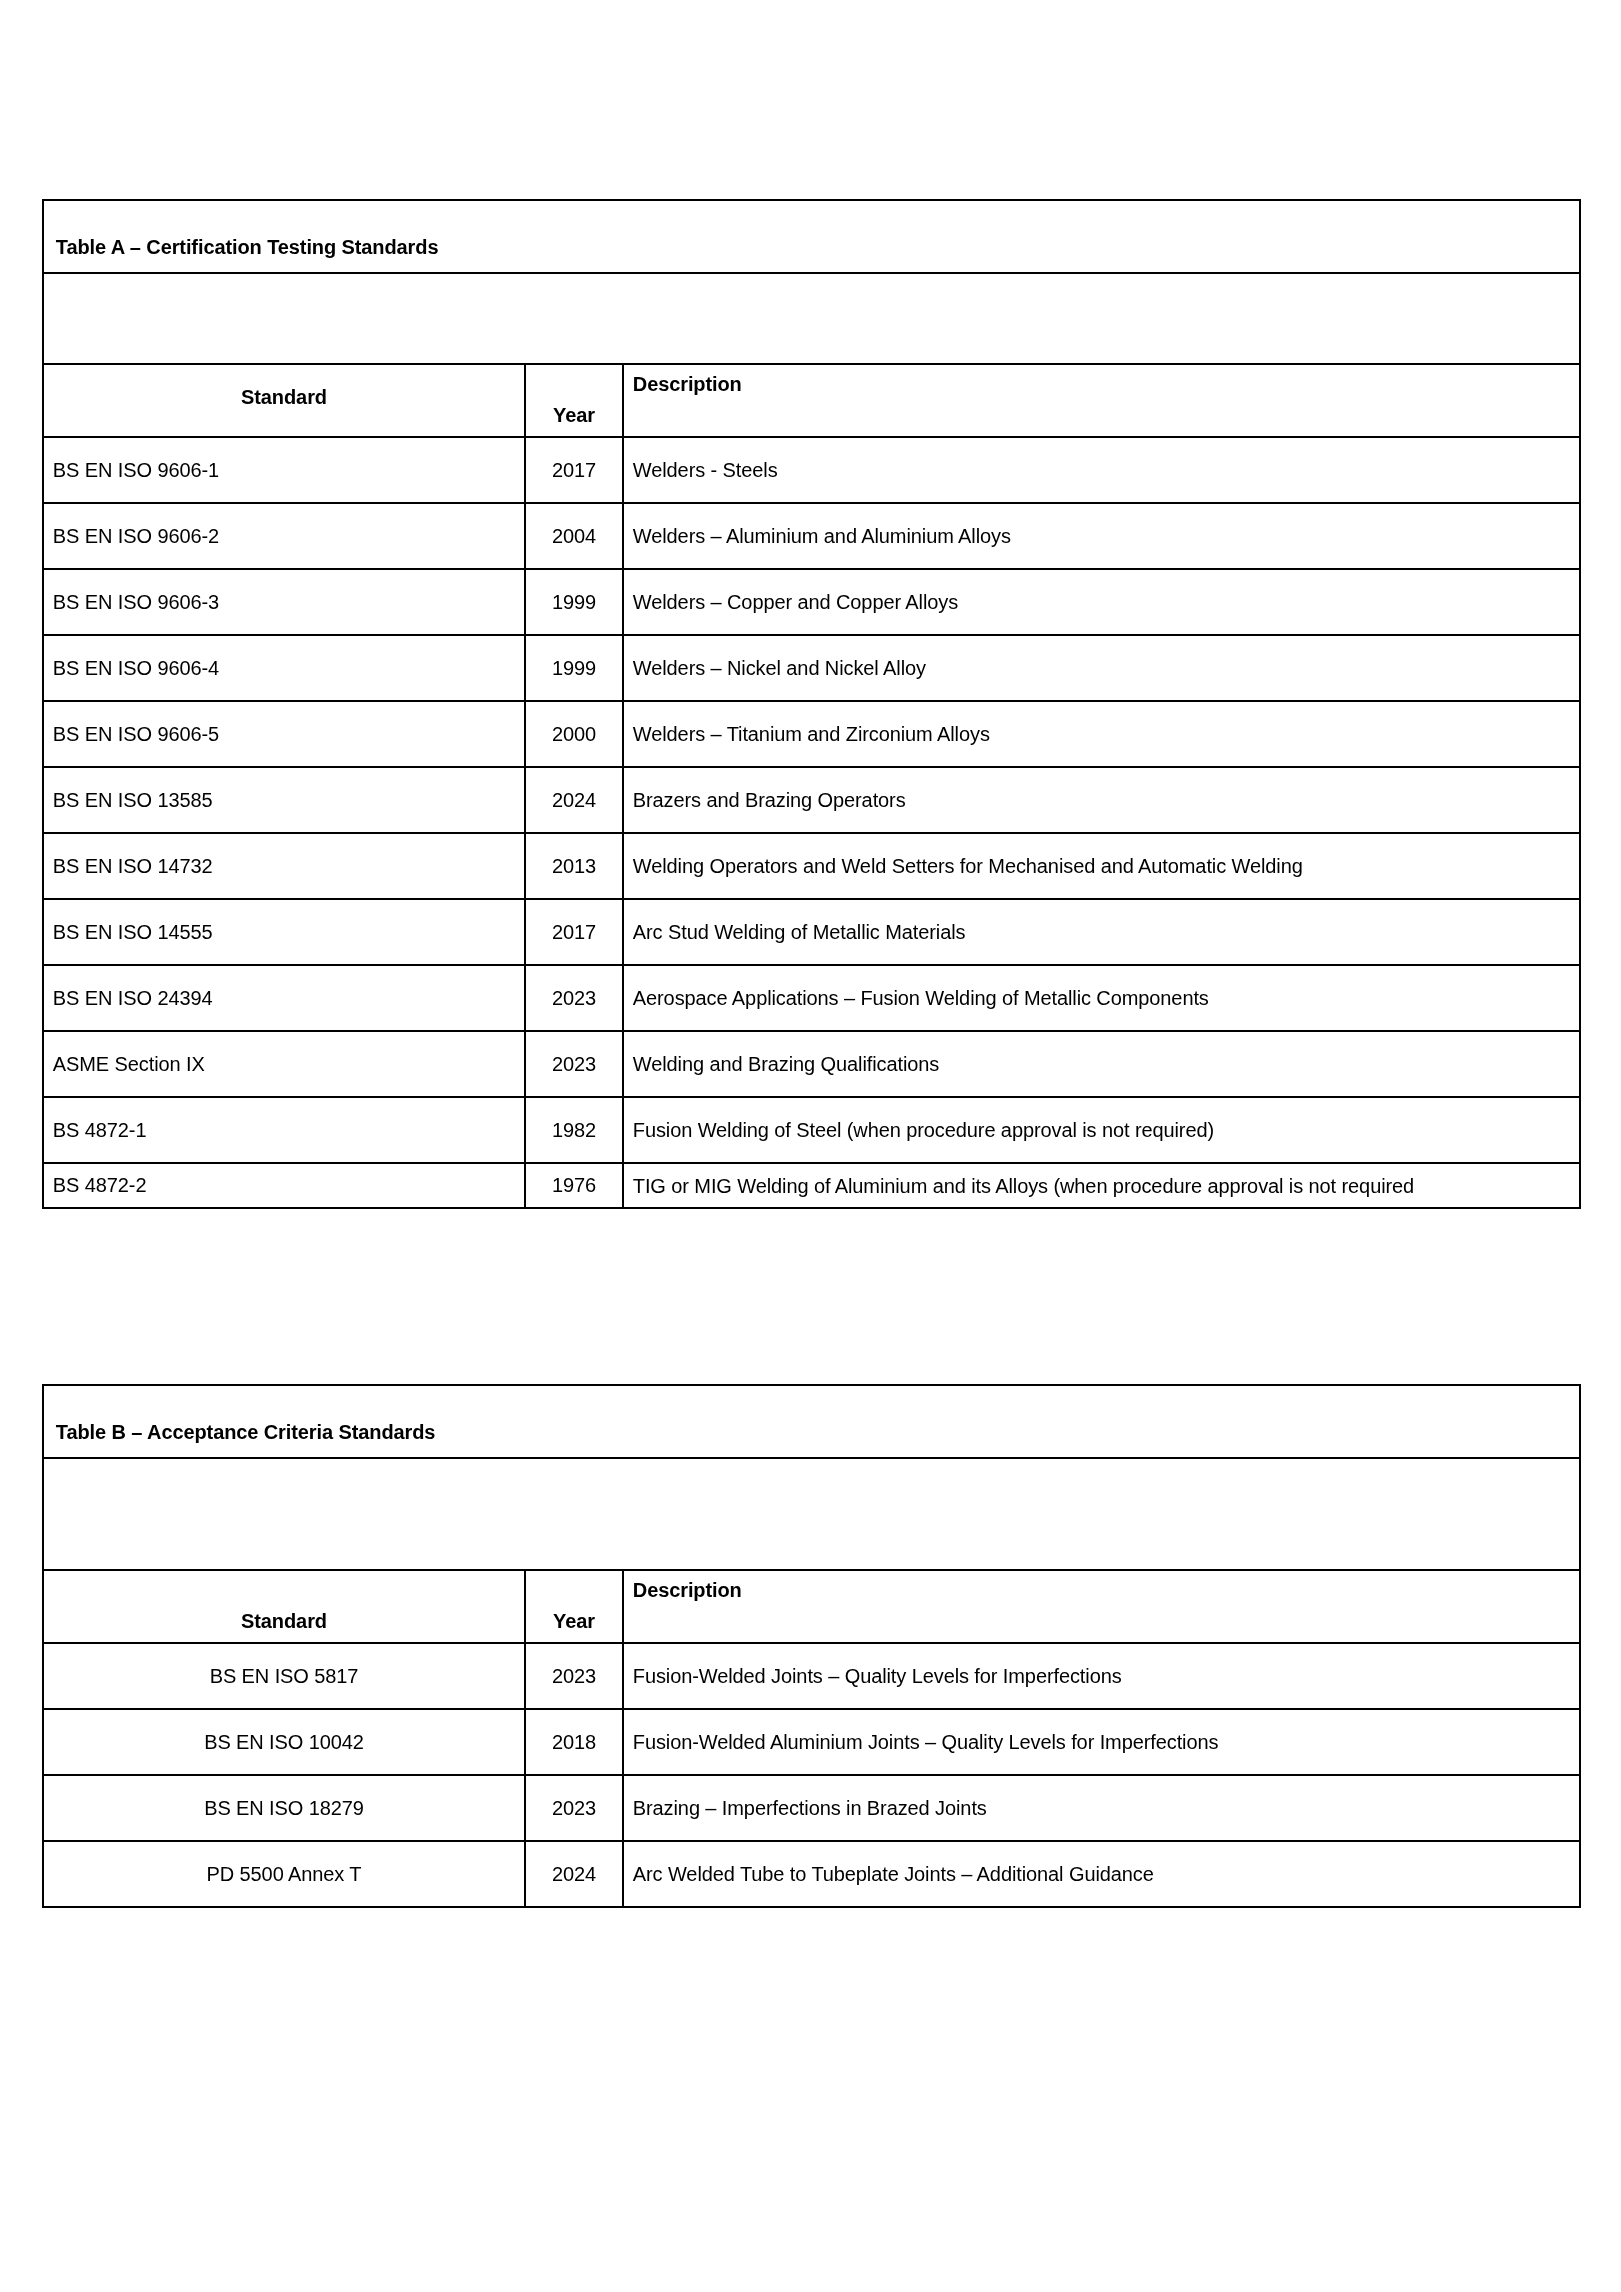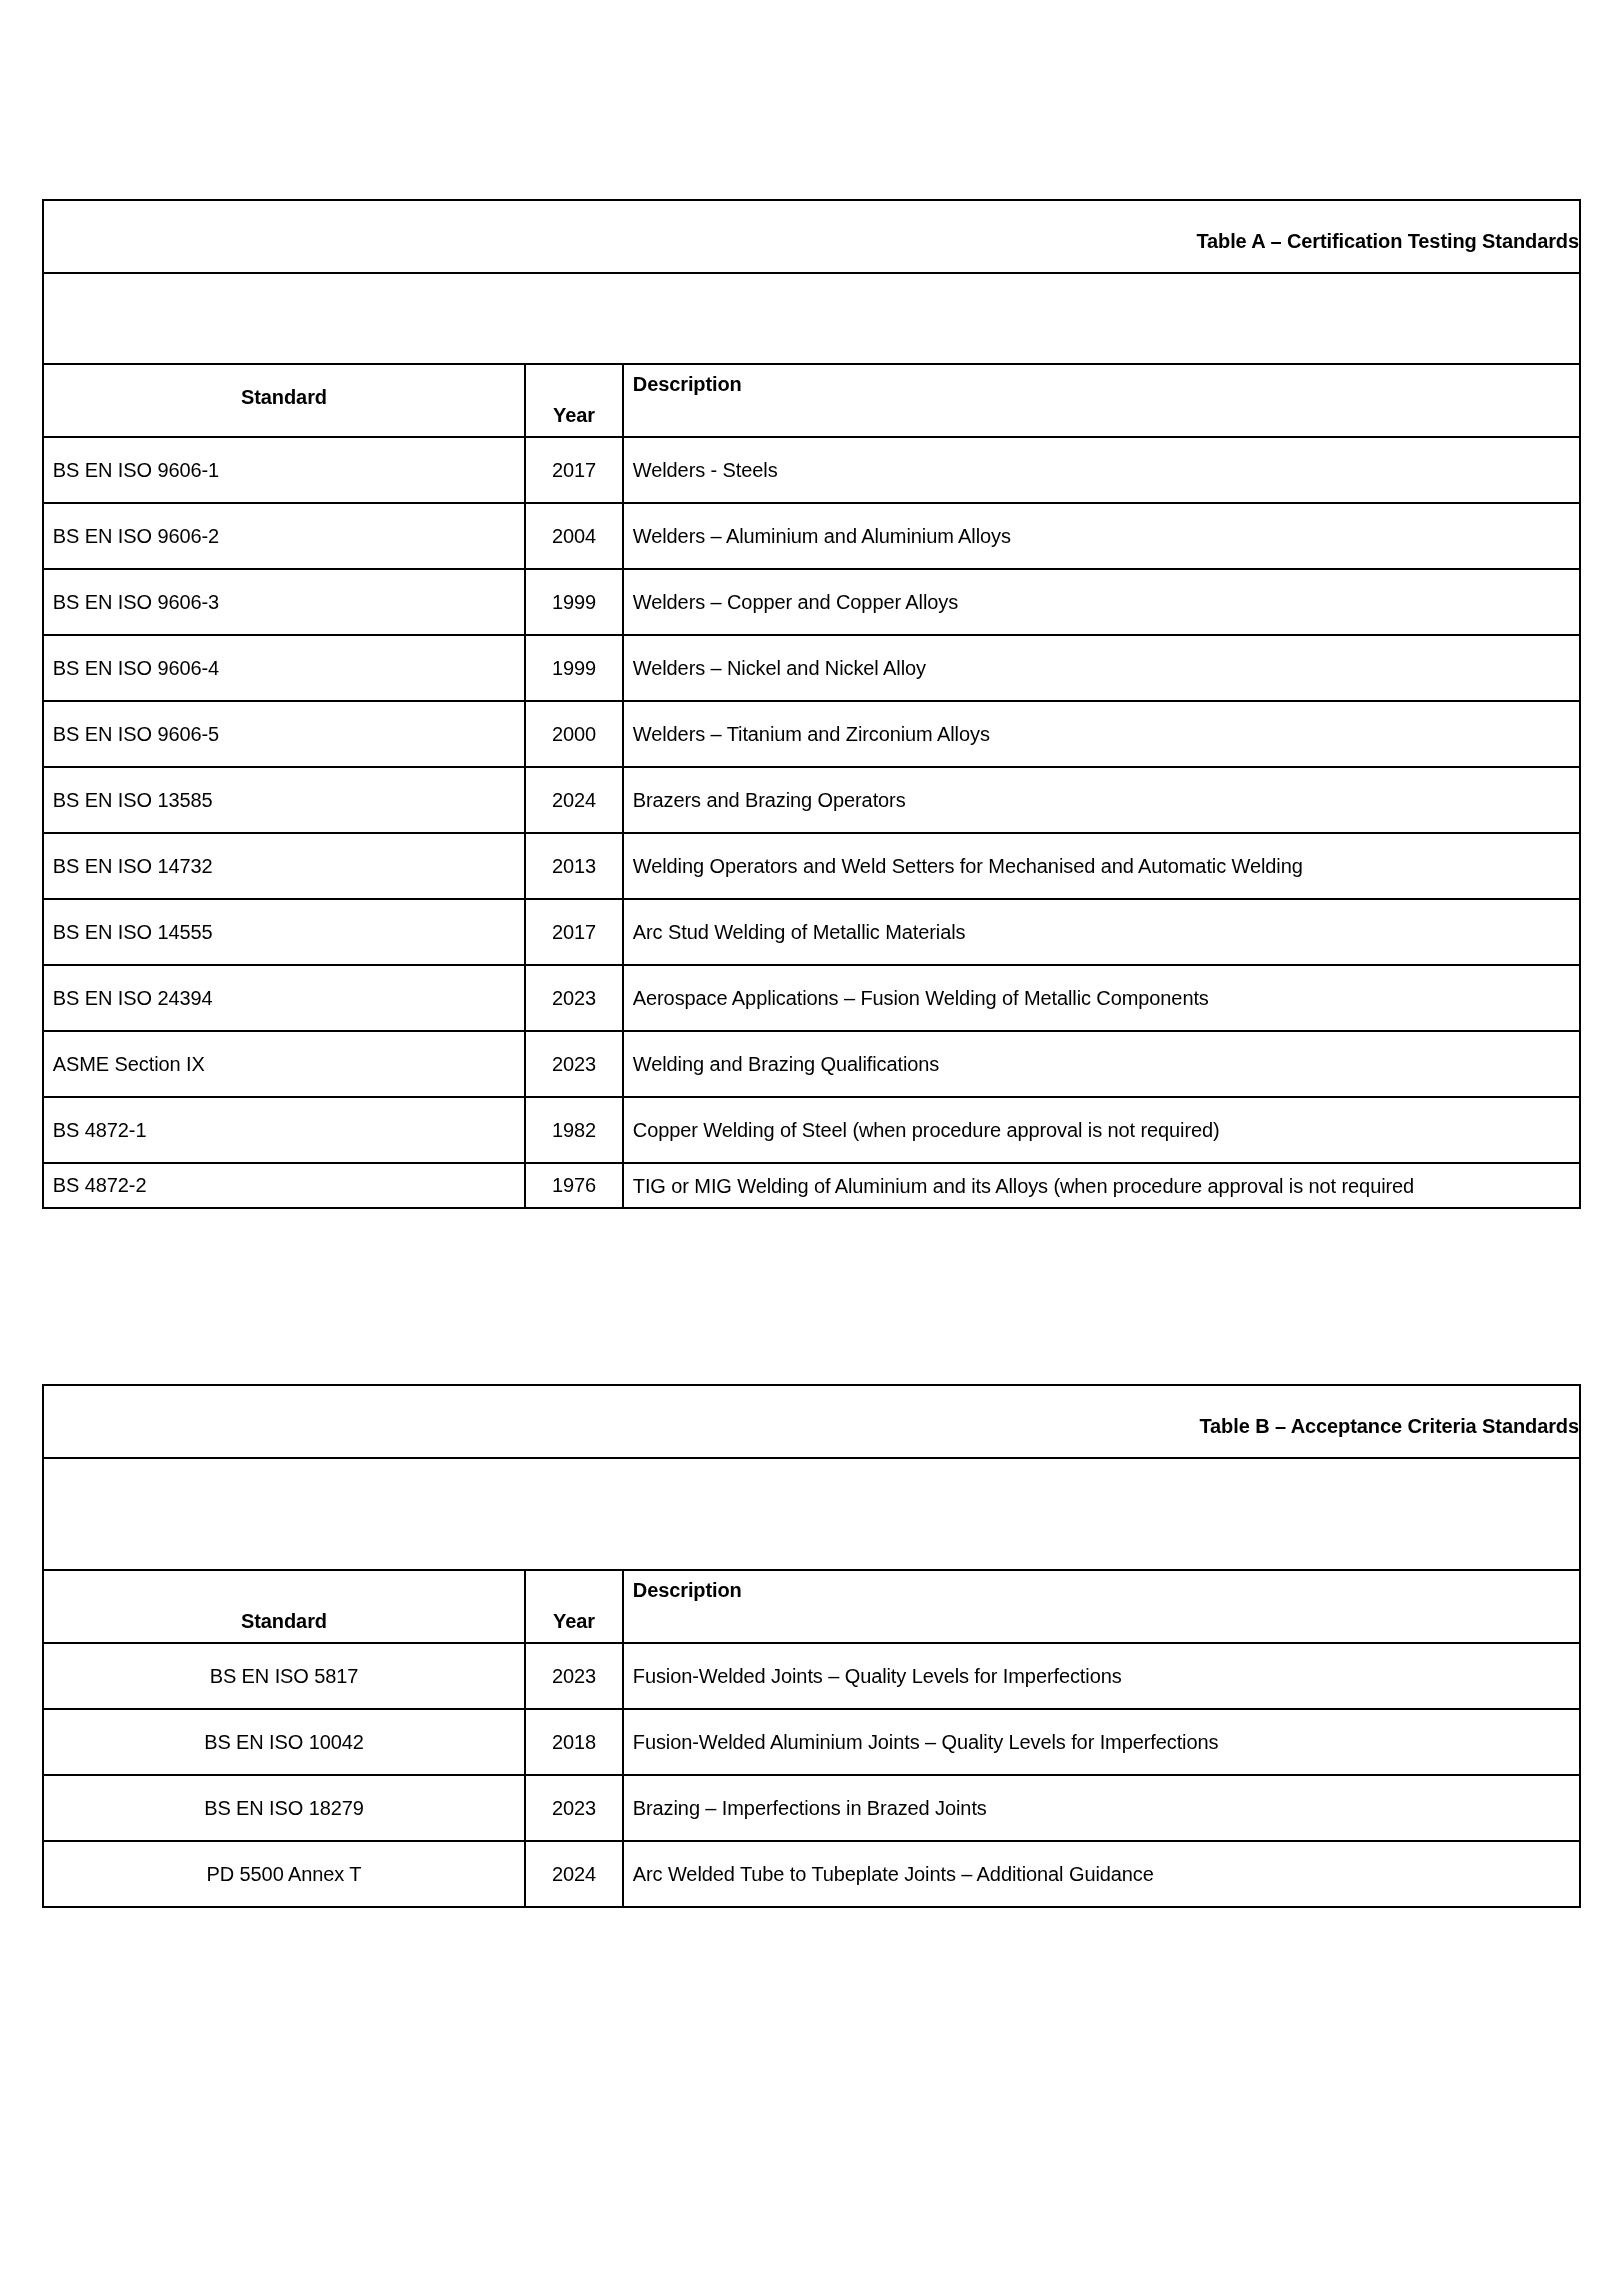--- a/index.html
+++ b/index.html
@@ -52,22 +52,21 @@
   .title-cell {
     height: 71px;
     font-weight: bold;
     font-size: 22px;
     letter-spacing: -0.2px;
     padding: 0 0 0 11.8px !important;
     vertical-align: bottom !important;
   }
   .title-cell .title-text {
     display: block;
-    padding-bottom: 19px;
-    text-align: right;
+    padding-bottom: 13px;
   }
 
   
   .spacer-cell { height: 73px; }
   .spacer-cell-b { height: 94px; }
 
   
   .hdr {
     height: 73px;
     font-weight: bold;
@@ -192,21 +191,21 @@
         <td class="cell-desc nowrap">Aerospace Applications – Fusion Welding of Metallic Components</td>
       </tr>
       <tr class="row-cell">
         <td class="cell-standard-a nowrap">ASME Section IX</td>
         <td class="cell-year nowrap">2023</td>
         <td class="cell-desc nowrap">Welding and Brazing Qualifications</td>
       </tr>
       <tr class="row-cell">
         <td class="cell-standard-a nowrap">BS 4872-1</td>
         <td class="cell-year nowrap">1982</td>
-        <td class="cell-desc nowrap"> Copper Welding of Steel (when procedure approval is not required)</td>
+        <td class="cell-desc nowrap"> Fusion Welding of Steel (when procedure approval is not required)</td>
       </tr>
       <tr class="row-cell-tall">
         <td class="cell-standard-a nowrap">BS 4872-2</td>
         <td class="cell-year nowrap">1976</td>
         <td class="cell-desc wrap">TIG or MIG Welding of Aluminium and its Alloys (when procedure approval is not required</td>
       </tr>
     </tbody>
   </table>
 
   <table class="doc-table" style="left:42px; top:1384px; width:1537px;">

